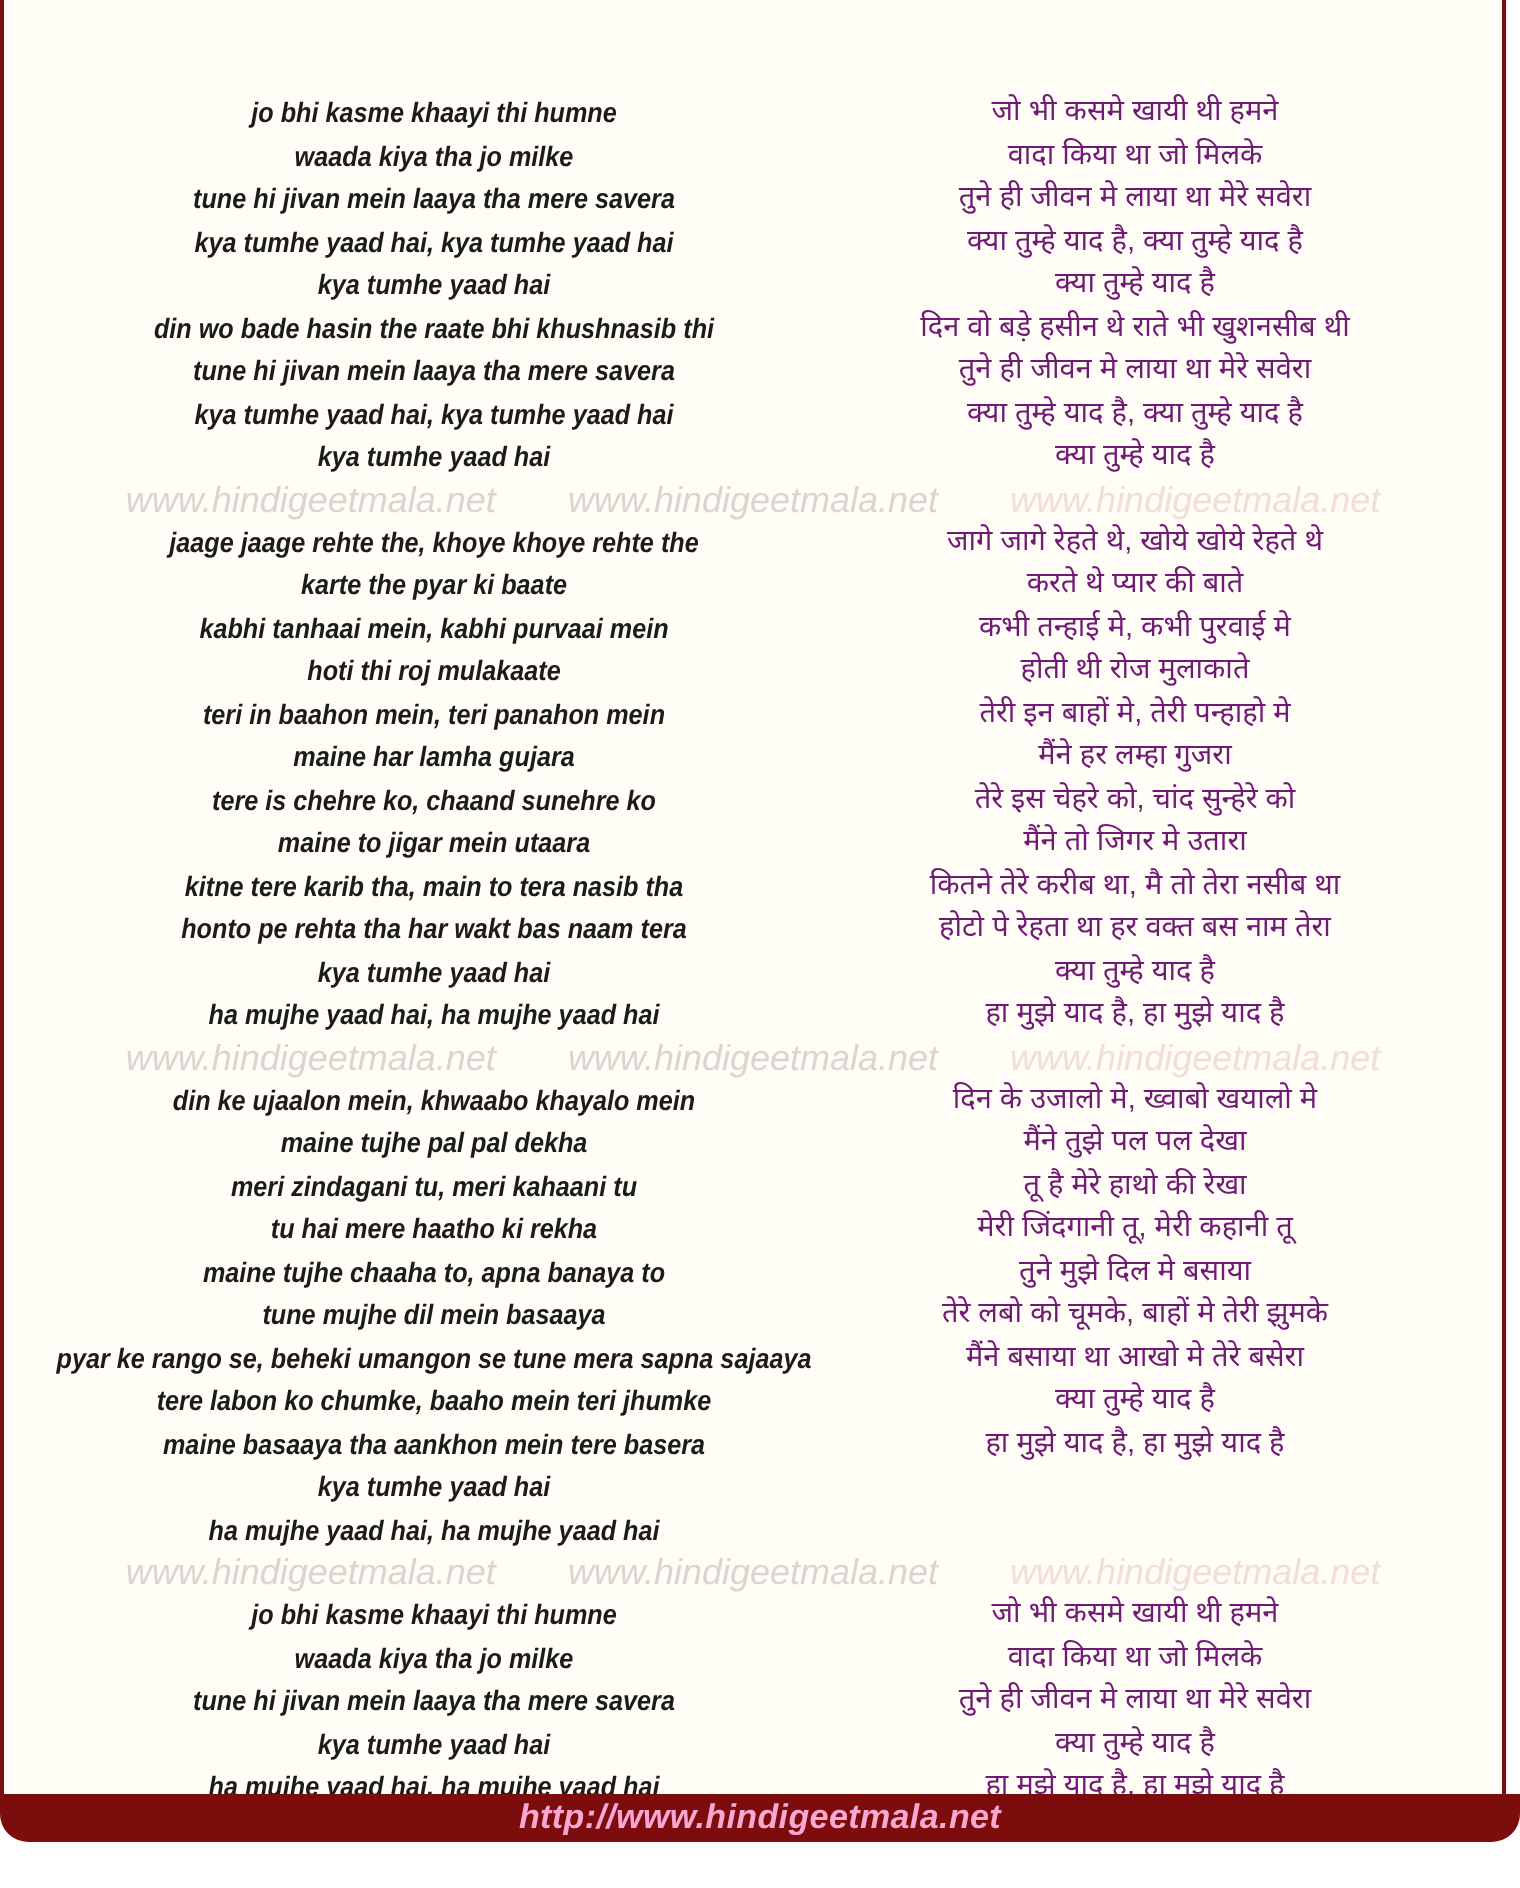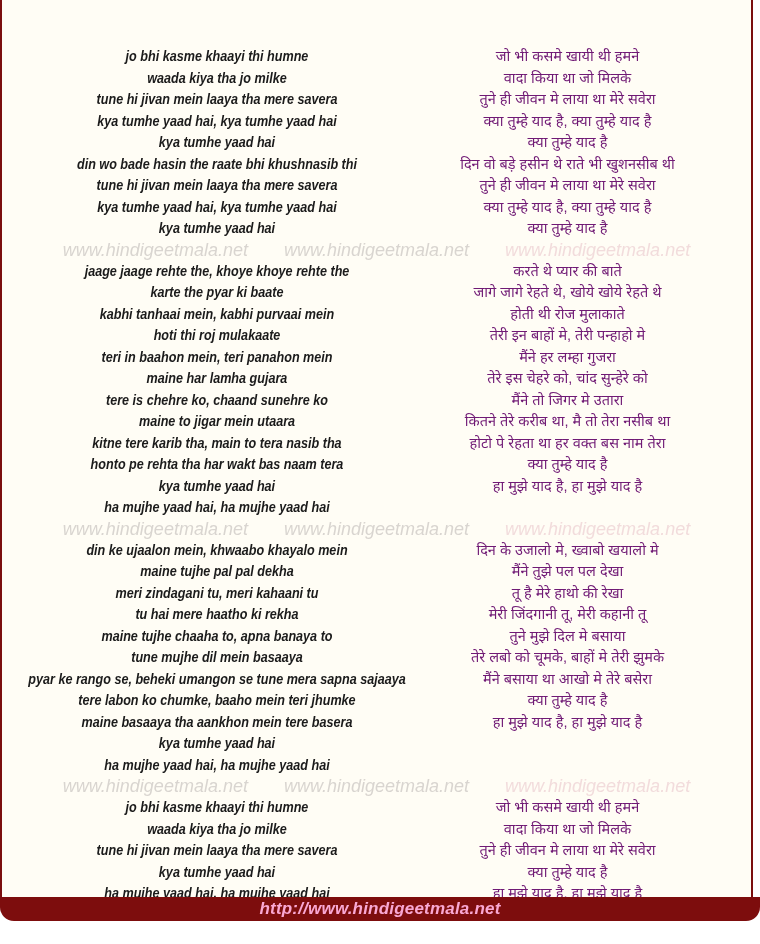--- a/index.html
+++ b/index.html
@@ -126,22 +126,23 @@
           <div class="line">teri in baahon mein, teri panahon mein</div>
           <div class="line">maine har lamha gujara</div>
           <div class="line">tere is chehre ko, chaand sunehre ko</div>
           <div class="line">maine to jigar mein utaara</div>
           <div class="line">kitne tere karib tha, main to tera nasib tha</div>
           <div class="line">honto pe rehta tha har wakt bas naam tera</div>
           <div class="line">kya tumhe yaad hai</div>
           <div class="line">ha mujhe yaad hai, ha mujhe yaad hai</div>
         </div>
       <div class="col-hindi">
+          <div class="line">जागे जागे रेहते थे, खोये खोये रेहते थे</div>
           <div class="line">करते थे प्यार की बाते</div>
-          <div class="line">जागे जागे रेहते थे, खोये खोये रेहते थे</div>
+          <div class="line">कभी तन्हाई मे, कभी पुरवाई मे</div>
           <div class="line">होती थी रोज मुलाकाते</div>
           <div class="line">तेरी इन बाहों मे, तेरी पन्हाहो मे</div>
           <div class="line">मैंने हर लम्हा गुजरा</div>
           <div class="line">तेरे इस चेहरे को, चांद सुन्हेरे को</div>
           <div class="line">मैंने तो जिगर मे उतारा</div>
           <div class="line">कितने तेरे करीब था, मै तो तेरा नसीब था</div>
           <div class="line">होटो पे रेहता था हर वक्त बस नाम तेरा</div>
           <div class="line">क्या तुम्हे याद है</div>
           <div class="line">हा मुझे याद है, हा मुझे याद है</div>
         </div>

